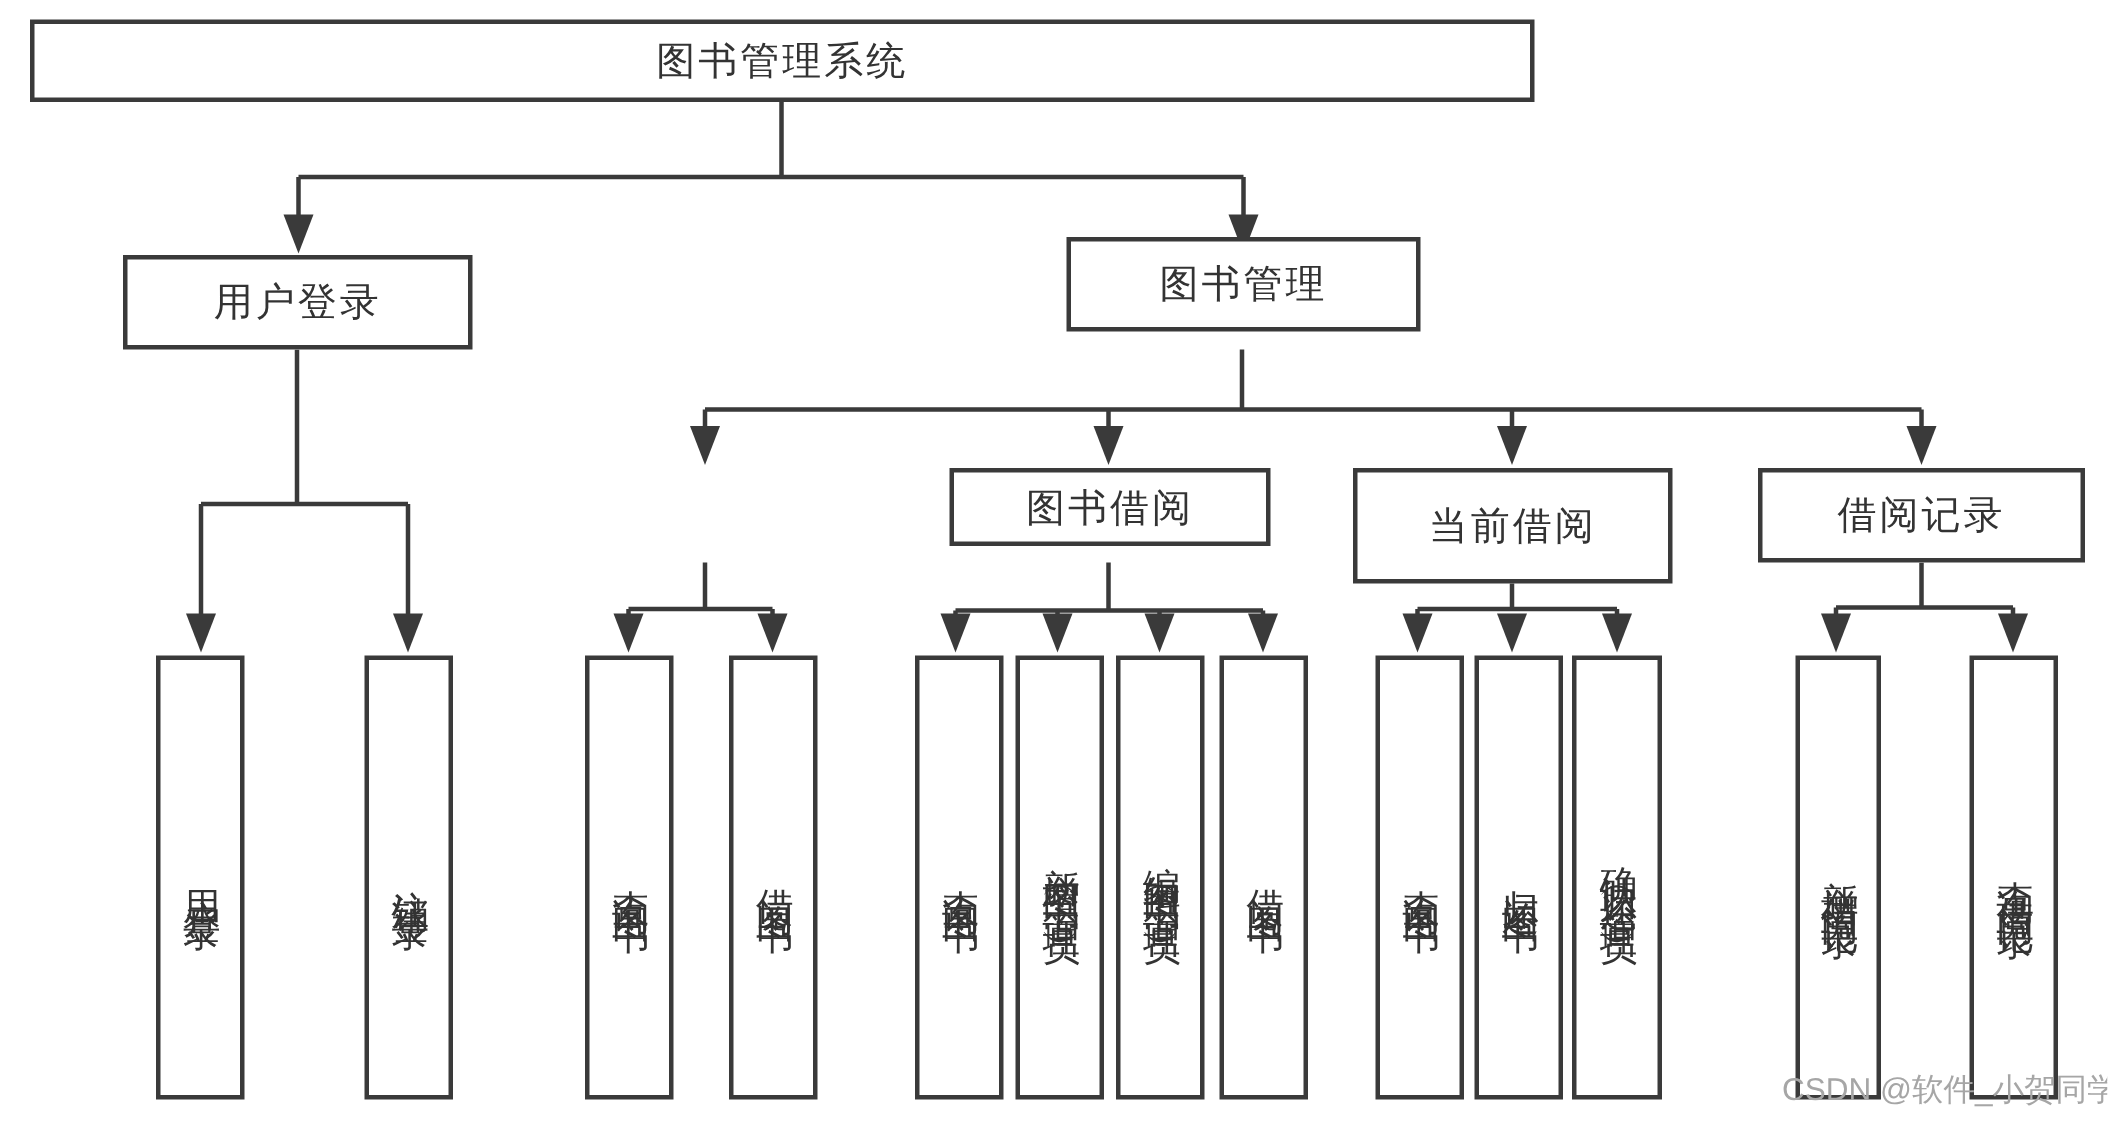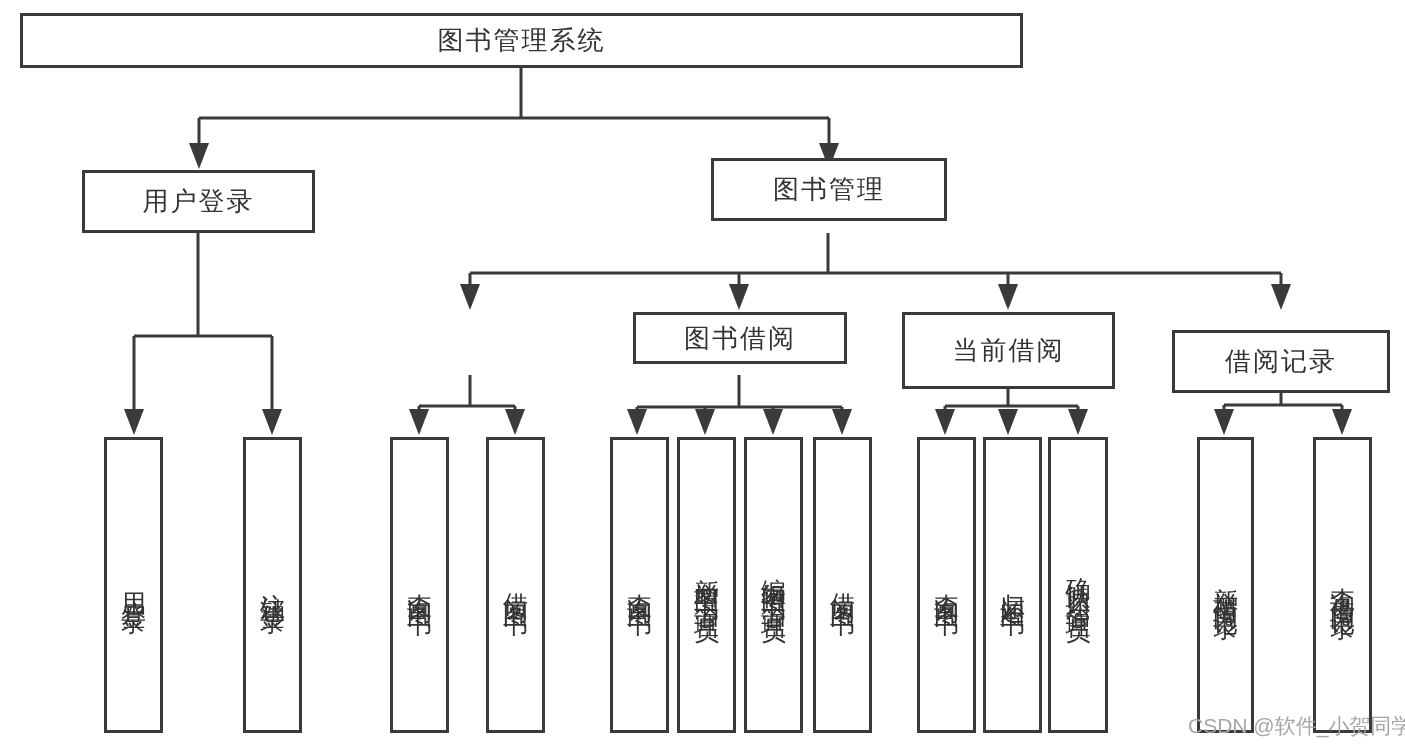--- a/index.html
+++ b/index.html
@@ -112,21 +112,21 @@
   <div class="box" style="left:711px; top:158px; width:236px; height:63px;">
     <span class="hlabel">图书管理</span>
   </div>
 
   <div class="box" style="left:633px; top:312px; width:214px; height:52px;">
     <span class="hlabel">图书借阅</span>
   </div>
   <div class="box" style="left:902px; top:312px; width:213px; height:77px;">
     <span class="hlabel">当前借阅</span>
   </div>
-  <div class="box" style="left:1172px; top:312px; width:218px; height:63px;margin-top:18px;">
+  <div class="box" style="left:1172px; top:312px; width:218px; height:63px;">
     <span class="hlabel">借阅记录</span>
   </div>
 
   <div class="box leaf" style="left:104px;">
     <span class="vtext">用户登录</span>
   </div>
   <div class="box leaf" style="left:243px;">
     <span class="vtext">注销登录</span>
   </div>
 

